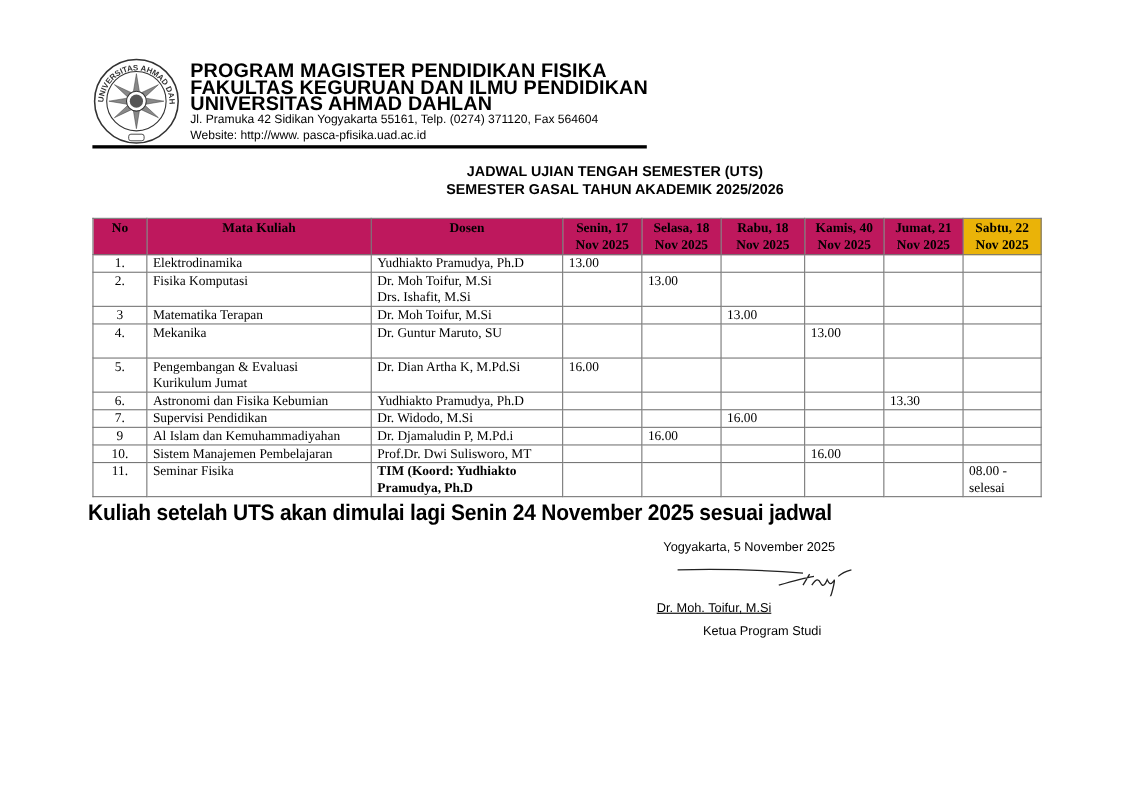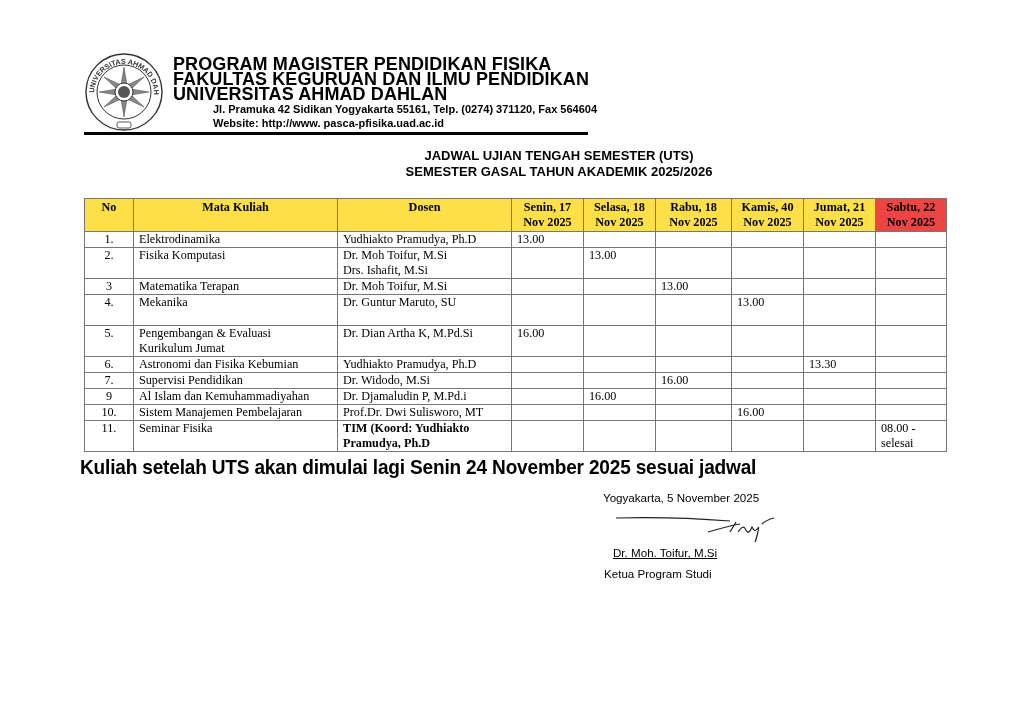--- a/index.html
+++ b/index.html
@@ -2,43 +2,43 @@
 <html><head>
 <meta charset="utf-8">
 <style>
   * { box-sizing: border-box; margin: 0; padding: 0; }
   html, body { width: 1030px; height: 728px; background: #ffffff; overflow: hidden; }
   body { position: relative; color: #000; font-family: "Liberation Sans", sans-serif; }
 
   .logo { position: absolute; left: 84px; top: 52px; width: 80px; height: 80px; }
   .kop { position: absolute; left: 173px; top: 57px; }
   .kop .l1, .kop .l2, .kop .l3 { font-weight: bold; font-size: 18px; line-height: 15px; letter-spacing: 0.1px; }
-  .kop .l4, .kop .l5 { font-weight: bold; font-size: 11px; line-height: 14px; margin-left: 40px; }
+  .kop .l4, .kop .l5 { font-weight: normal; font-size: 11px; line-height: 14px; }
   .rule { position: absolute; left: 84px; top: 132px; width: 504px; height: 3px; background: #000; }
 
   .title { position: absolute; left: 0; width: 1118px; text-align: center; font-weight: bold; font-size: 13px; line-height: 16px; }
   .title.t1 { top: 148px; }
   .title.t2 { top: 164px; }
 
   table.sched { position: absolute; left: 84px; top: 198px; border-collapse: collapse; font-family: "Liberation Serif", serif; font-size: 12.2px; table-layout: fixed; }
   table.sched th, table.sched td { border: 1.3px solid #777; vertical-align: top; }
-  table.sched th { background: #fde047; font-weight: bold; text-align: center; line-height: 15px; padding: 1px 2px 0; height: 33px; }
-  table.sched th.white { background: #ef4444; }
+  table.sched th { background: #be185d; font-weight: bold; text-align: center; line-height: 15px; padding: 1px 2px 0; height: 33px; }
+  table.sched th.white { background: #eab308; }
   table.sched td { line-height: 15px; padding: 0 5px; }
   table.sched td.no { text-align: center; padding: 0; }
   table.sched td.center { text-align: left; font-weight: bold; }
   .tall2 { height: 31px; }
   .tall1 { height: 16px; }
 
   .notice { position: absolute; left: 80px; top: 455px; font-weight: bold; font-size: 20.5px; line-height: 24px; letter-spacing: -0.2px; transform: scaleX(0.93); transform-origin: left top; white-space: nowrap; }
 
   .sig { position: absolute; font-size: 11.6px; line-height: 14px; }
   .sig.place { left: 603px; top: 491px; }
-  .sig.name { left: 613px; top: 546px; text-decoration: underline; }
-  .sig.role { left: 604px; top: 567px; }
+  .sig.name { left: 597px; top: 546px; text-decoration: underline; }
+  .sig.role { left: 639px; top: 567px; }
   .signature { position: absolute; left: 612px; top: 512px; width: 170px; height: 30px; }
 </style>
 </head>
 <body>
 
 <svg class="logo" viewBox="0 0 80 80">
   <circle cx="40" cy="40" r="38" fill="none" stroke="#333" stroke-width="1.4"></circle>
   <circle cx="40" cy="40" r="27" fill="none" stroke="#333" stroke-width="1"></circle>
   <defs>
       <path id="ring" d="M 10 42 A 30 30 0 1 1 70 42"></path>

